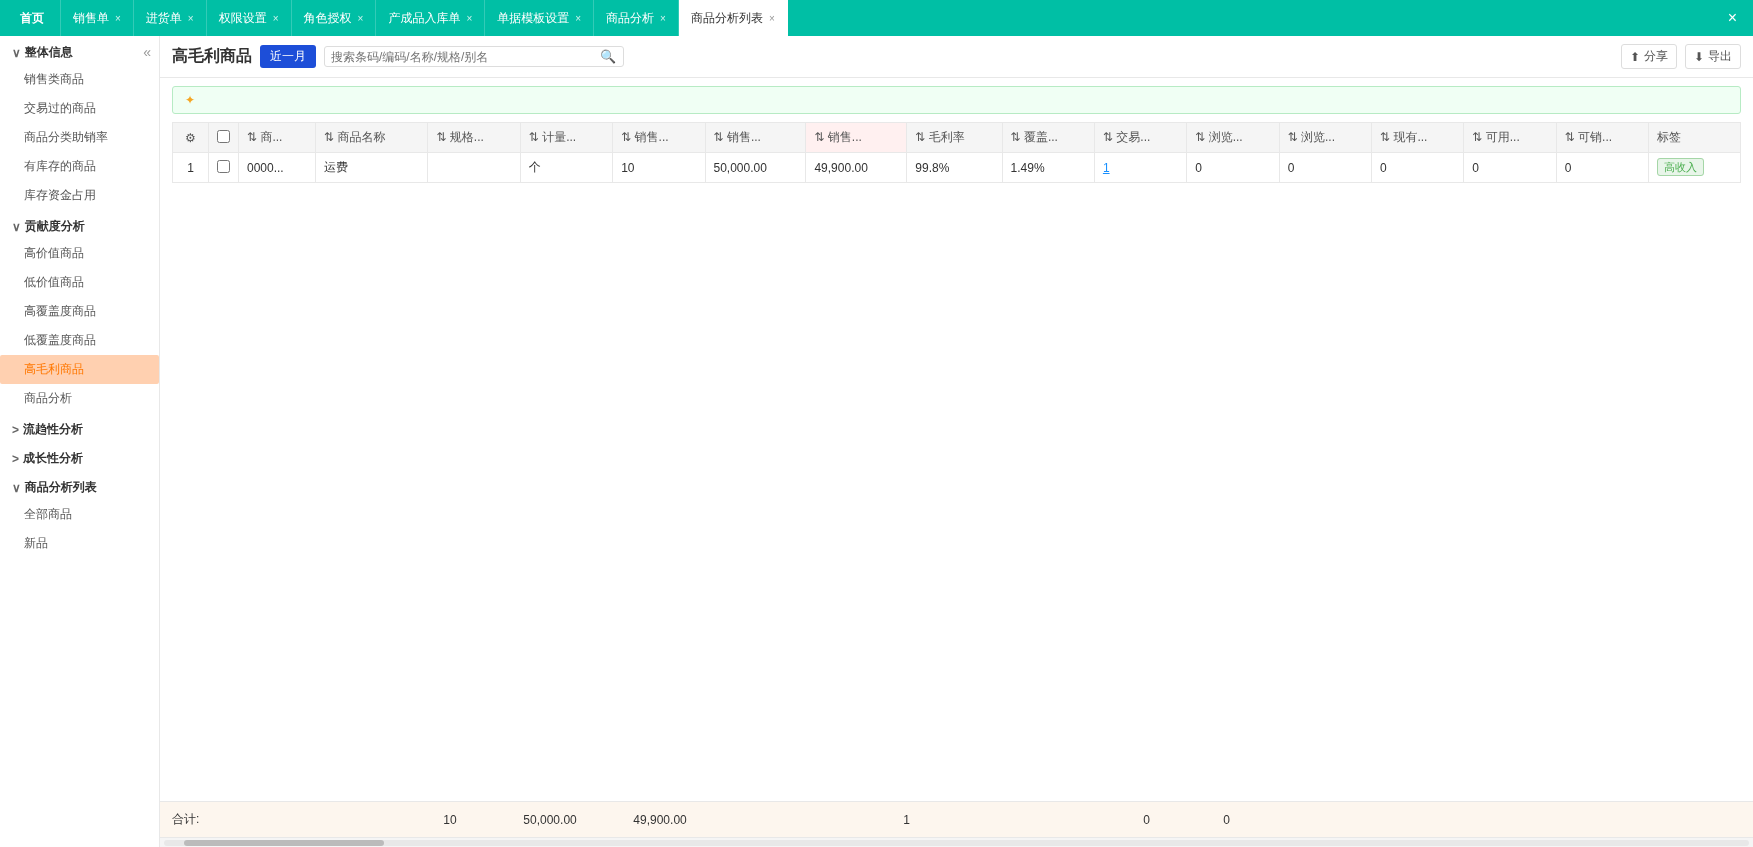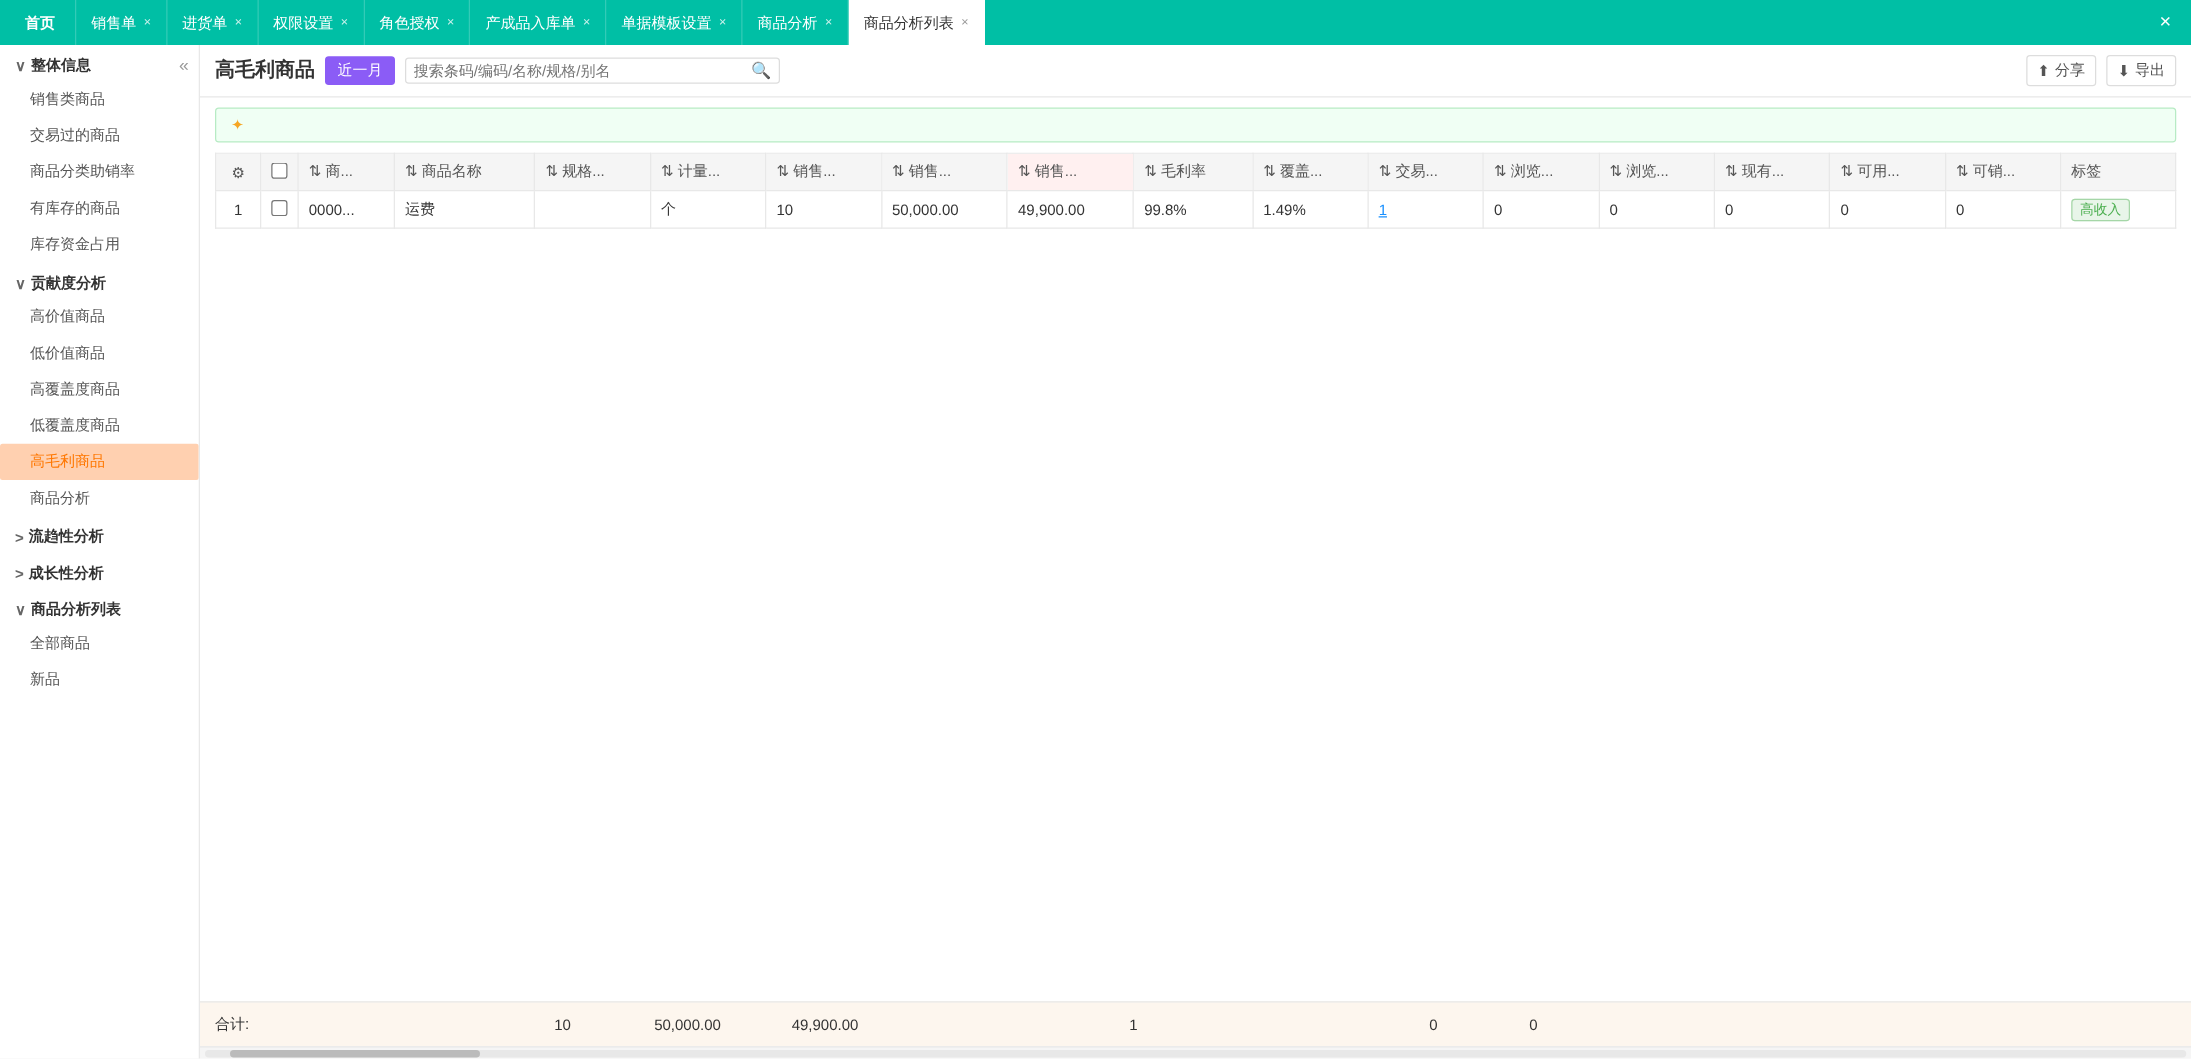--- a/index.html
+++ b/index.html
@@ -106,21 +106,21 @@
       padding: 8px 12px;
       border-bottom: 1px solid #e8e8e8;
       gap: 8px;
     }
     .content-title {
       font-size: 16px;
       font-weight: bold;
       color: #333;
     }
     .filter-btn {
-      background: #8b5cf6;
+      background: #1d4ed8;
       color: #fff;
       border: none;
       border-radius: 3px;
       padding: 3px 10px;
       cursor: pointer;
       font-size: 12px;
     }
     .search-box {
       display: flex;
       align-items: center;

